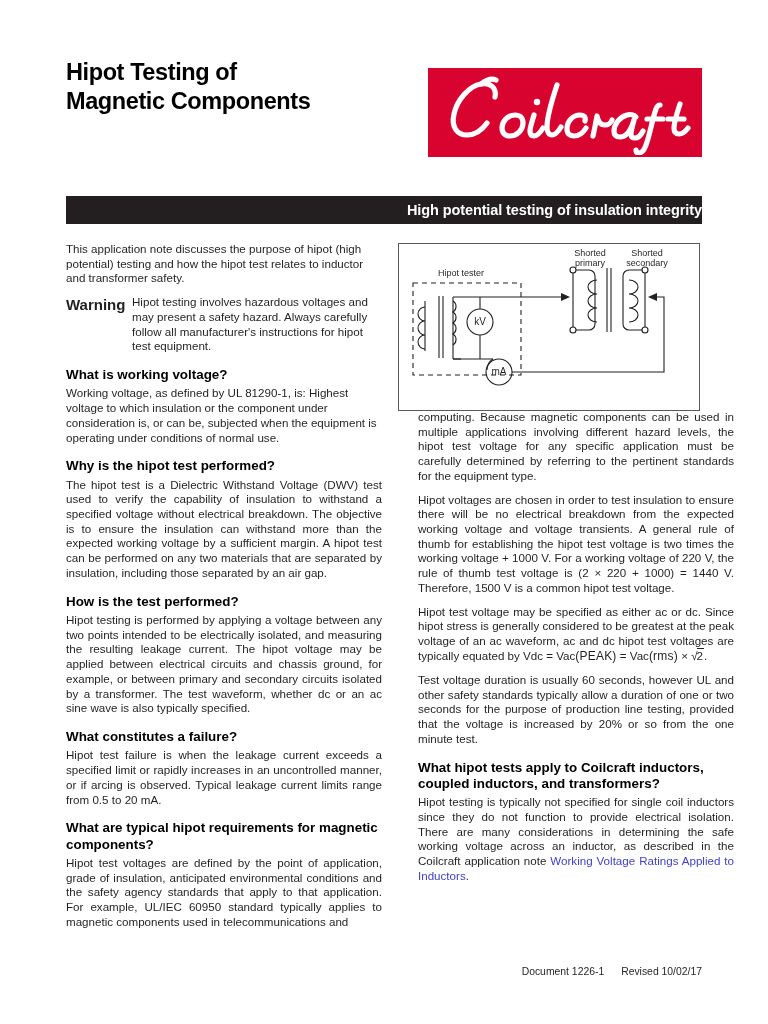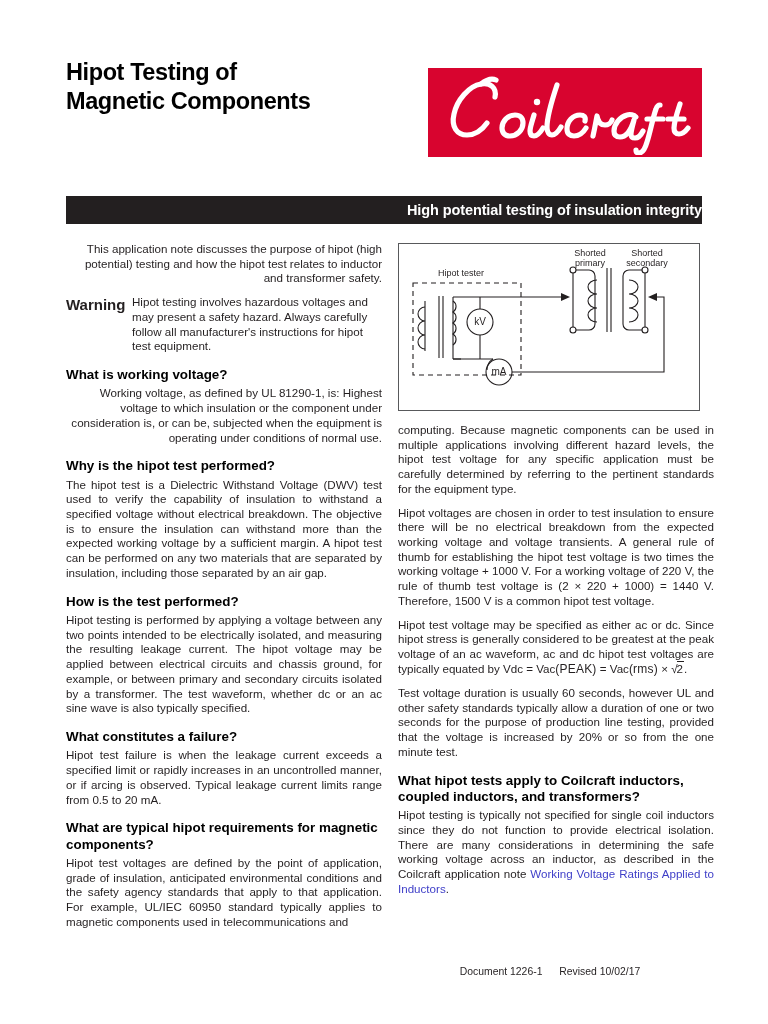--- a/index.html
+++ b/index.html
@@ -85,21 +85,21 @@
     width: 316px;
     font-size: 11.6px;
     line-height: 1.27;
     color: #231f20;
   }
   .col-left  { left: 66px;  top: 242px; }
   .col-right { left: 398px; top: 242px; }
 
   p.body {
     margin: 0 0 9px 0;
-    text-align: right;
+    text-align: left;
   }
   p.body.just { text-align: justify; }
   h2.head {
     margin: 13px 0 3px 0;
     font-size: 13.4px;
     font-weight: bold;
     line-height: 1.22;
     color: #000;
   }
   h2.head.first { }
@@ -152,21 +152,21 @@
     box-sizing: border-box;
   }
   .figure svg { display: block; }
 
   
   .footer {
     position: absolute;
     left: 398px;
     top: 966px;
     width: 304px;
-    text-align: center;
+    text-align: right;
     font-size: 10.4px;
     color: #231f20;
   }
   .footer span + span { margin-left: 14px; }
 </style>
 </head>
 <body>
 
 <div class="page">
 
@@ -292,21 +292,21 @@
     <h2 class="head">How is the test performed?</h2>
     <p class="body just">Hipot testing is performed by applying a voltage between any two points intended to be electrically isolated, and measuring the resulting leakage current. The hipot voltage may be applied between electrical circuits and chassis ground, for example, or between primary and secondary circuits isolated by a transformer. The test waveform, whether dc or an ac sine wave is also typically specified.</p>
 
     <h2 class="head">What constitutes a failure?</h2>
     <p class="body just">Hipot test failure is when the leakage current exceeds a specified limit or rapidly increases in an uncontrolled manner, or if arcing is observed. Typical leakage current limits range from 0.5 to 20 mA.</p>
 
     <h2 class="head">What are typical hipot requirements for magnetic components?</h2>
     <p class="body just">Hipot test voltages are defined by the point of application, grade of insulation, anticipated environmental conditions and the safety agency standards that apply to that application. For example, UL/IEC 60950 standard typically applies to magnetic components used in telecommunications and</p>
   </div>
 
-  <div class="col col-right" style="top:423px;">
+  <div class="col col-right" style="top:410px;margin-left:20px;">
 
     <p class="body just">computing. Because magnetic components can be used in multiple applications involving different hazard levels, the hipot test voltage for any specific application must be carefully determined by referring to the pertinent standards for the equipment type.</p>
 
     <p class="body just">Hipot voltages are chosen in order to test insulation to ensure there will be no electrical breakdown from the expected working voltage and voltage transients. A general rule of thumb for establishing the hipot test voltage is two times the working voltage + 1000 V. For a working voltage of 220 V, the rule of thumb test voltage is (2 × 220 + 1000) = 1440 V. Therefore, 1500 V is a common hipot test voltage.</p>
 
     <p class="body just"><span>Hipot test voltage may be specified as either ac or dc. Since hipot stress is generally considered to be greatest at the peak voltage of an ac waveform, ac and dc hipot test voltages are typically equated by Vdc = Vac</span><span class="sc">(PEAK)</span><span> = Vac</span><span class="sc">(rms)</span><span> × </span><span class="sqrt-wrap">√<span class="radicand">2</span></span><span>.</span></p>
 
     <p class="body just">Test voltage duration is usually 60 seconds, however UL and other safety standards typically allow a duration of one or two seconds for the purpose of production line testing, provided that the voltage is increased by 20% or so from the one minute test.</p>
 
     <h2 class="head">What hipot tests apply to Coilcraft inductors, coupled inductors, and transformers?</h2>

